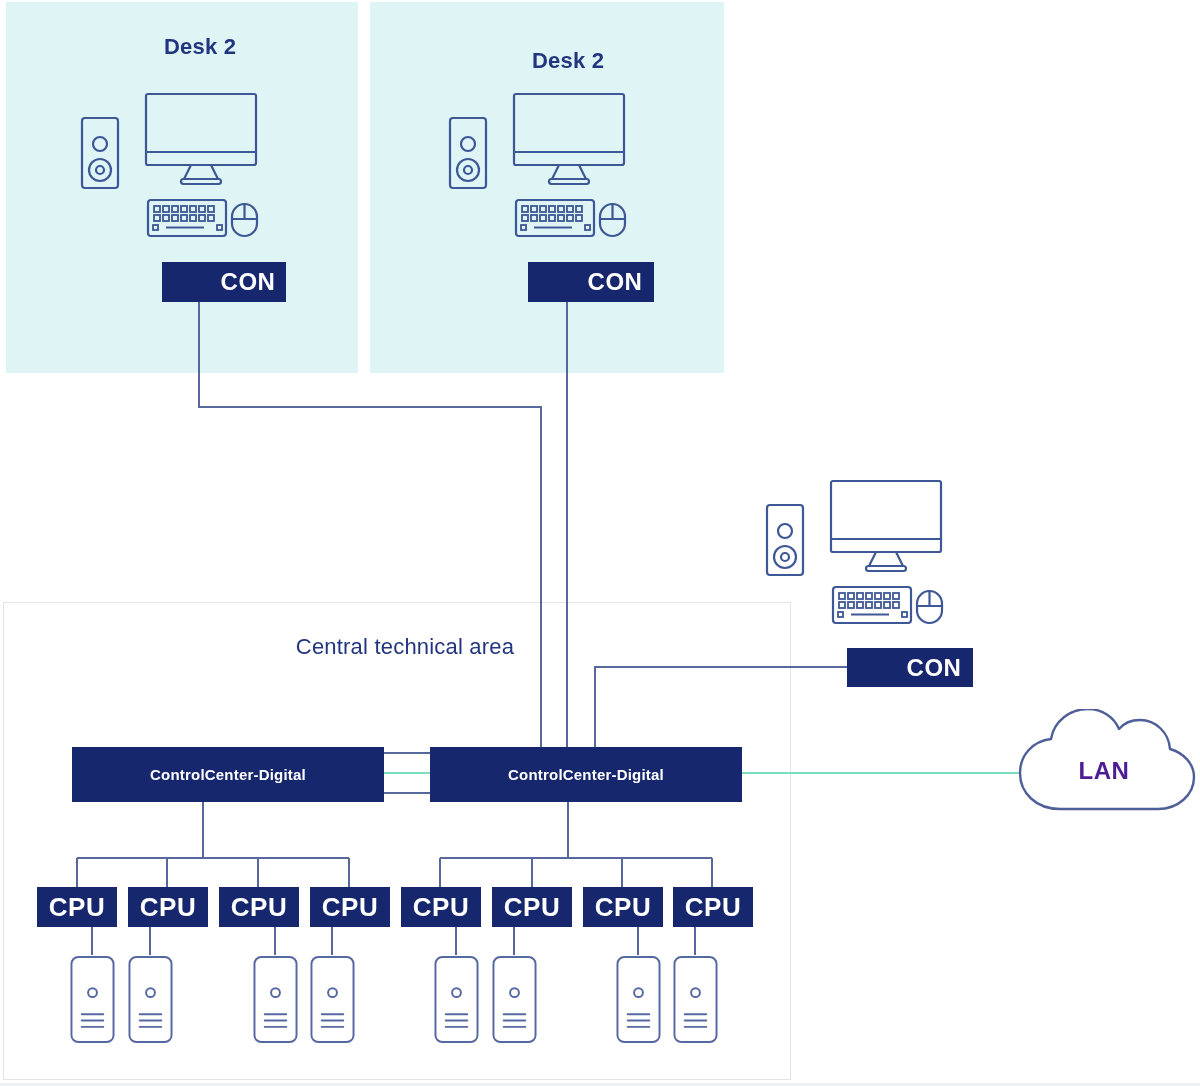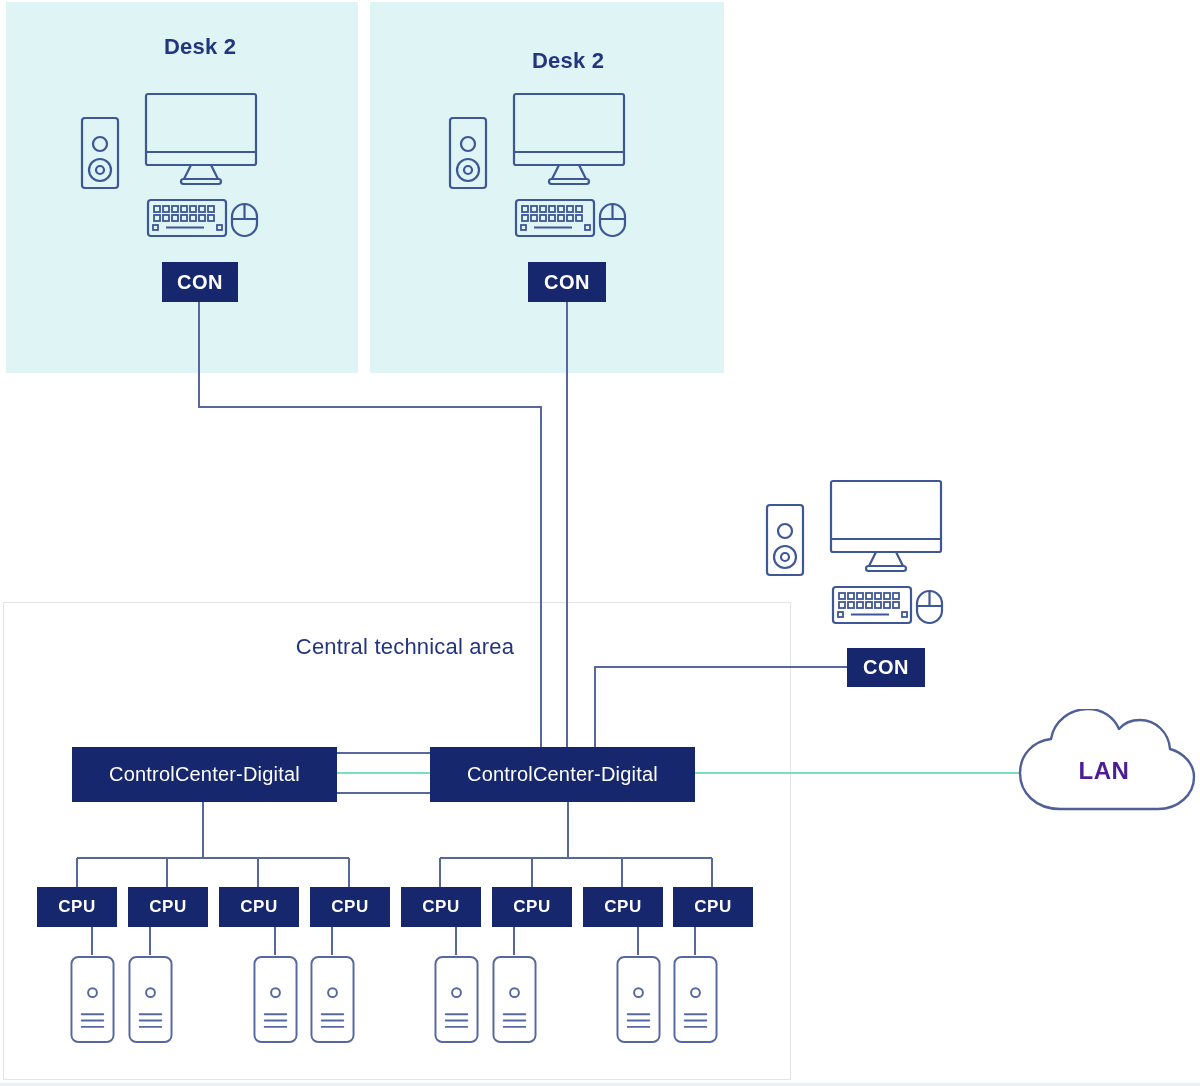--- a/index.html
+++ b/index.html
@@ -14,28 +14,28 @@
   .panel.desk1{left:6px;top:2px;width:352px;height:371px;}
   .panel.desk2{left:370px;top:2px;width:354px;height:371px;}
   .area-box{position:absolute;left:3px;top:602px;width:786px;height:476px;border:1px solid var(--area-border);}
   .bottom-strip{position:absolute;left:0;top:1083px;width:1200px;height:3px;background:#eef1f3;}
   .title{position:absolute;color:var(--title-blue);font-size:22px;font-weight:600;letter-spacing:0.2px;white-space:nowrap;transform:translateX(-50%);}
   .title.desk1-t{left:200px;top:34px;}
   .title.desk2-t{left:568px;top:48px;text-align:center;}
   .title.admin-t{left:882px;top:426px;}
   .title.area-t{left:395px;top:634px;font-weight:500;margin-left:10px;}
   .navybox{position:absolute;background:var(--navy);color:var(--white);display:flex;align-items:center;justify-content:center;font-weight:700;}
-  .con{width:76px;height:40px;font-size:20px;letter-spacing:0.5px;}
+  .con{width:76px;height:40px;font-size:24px;letter-spacing:0.5px;padding-left:48px;}
   .con.c1{left:162px;top:262px;}
   .con.c2{left:528px;top:262px;width:78px;}
   .con.c3{left:847px;top:648px;width:78px;height:39px;}
-  .cc{width:265px;height:55px;font-size:20px;font-weight:400;letter-spacing:0.2px;z-index:3;}
+  .cc{width:312px;height:55px;font-size:15px;font-weight:700;letter-spacing:0.2px;z-index:3;}
   .cc.cc1{left:72px;top:747px;}
   .cc.cc2{left:430px;top:747px;}
-  .cpu{width:80px;height:40px;font-size:17px;letter-spacing:0.5px;z-index:3;}
+  .cpu{width:80px;height:40px;font-size:26px;letter-spacing:0.5px;z-index:3;}
   .lines-svg{position:absolute;left:0;top:0;z-index:1;}
   .icon-svg{position:absolute;z-index:2;color:var(--icon-blue);}
   .server-svg{position:absolute;z-index:2;color:var(--server-blue);width:45px;height:89px;}
   .cloud-wrap{position:absolute;left:1016px;top:709px;width:182px;height:104px;z-index:2;color:#4f5f97;}
   .lan-label{position:absolute;left:1104px;top:757px;transform:translateX(-50%);color:#4c1d95;font-size:24px;font-weight:700;letter-spacing:0.5px;z-index:3;}
   .stroke{fill:none;stroke:currentColor;stroke-width:2.2;stroke-linejoin:round;stroke-linecap:round;}
   .fillkey{fill:none;stroke:currentColor;stroke-width:1.8;}
 </style>
 </head>
 <body>

